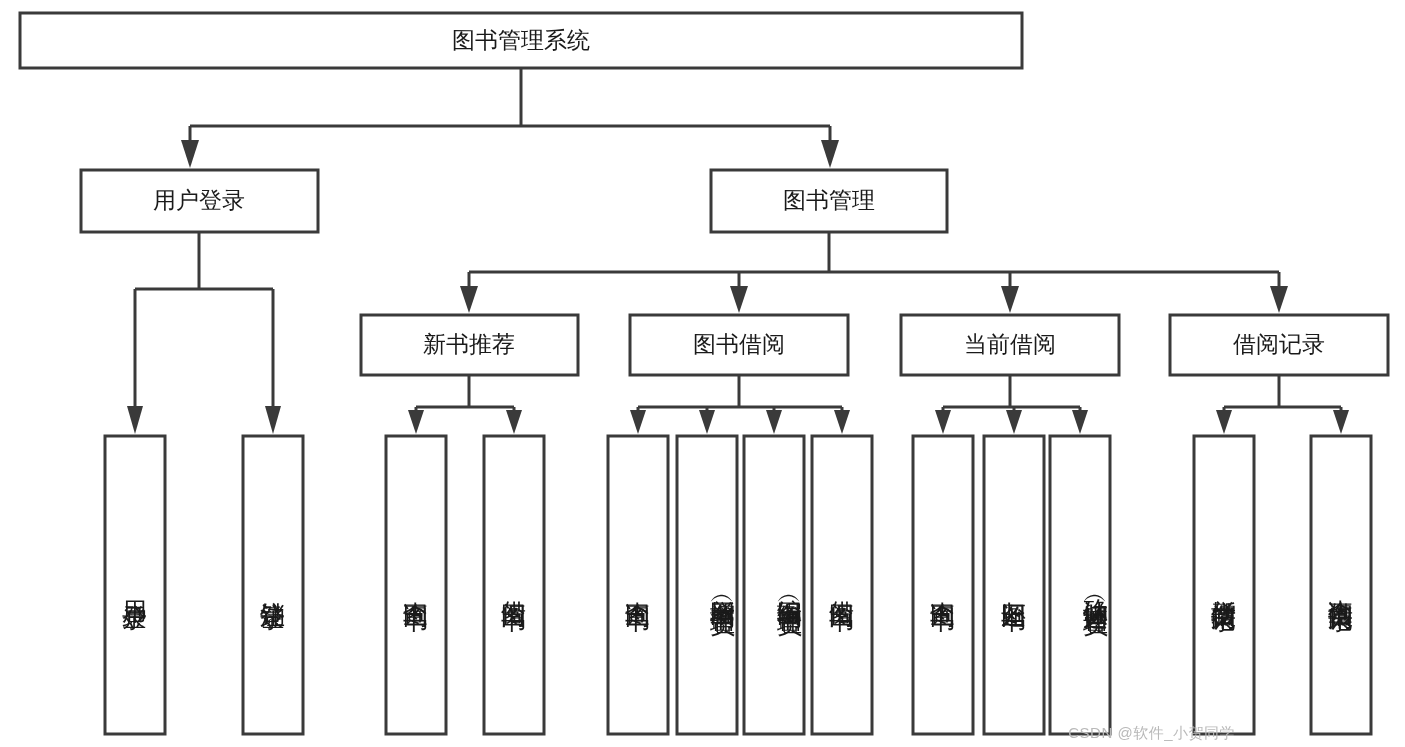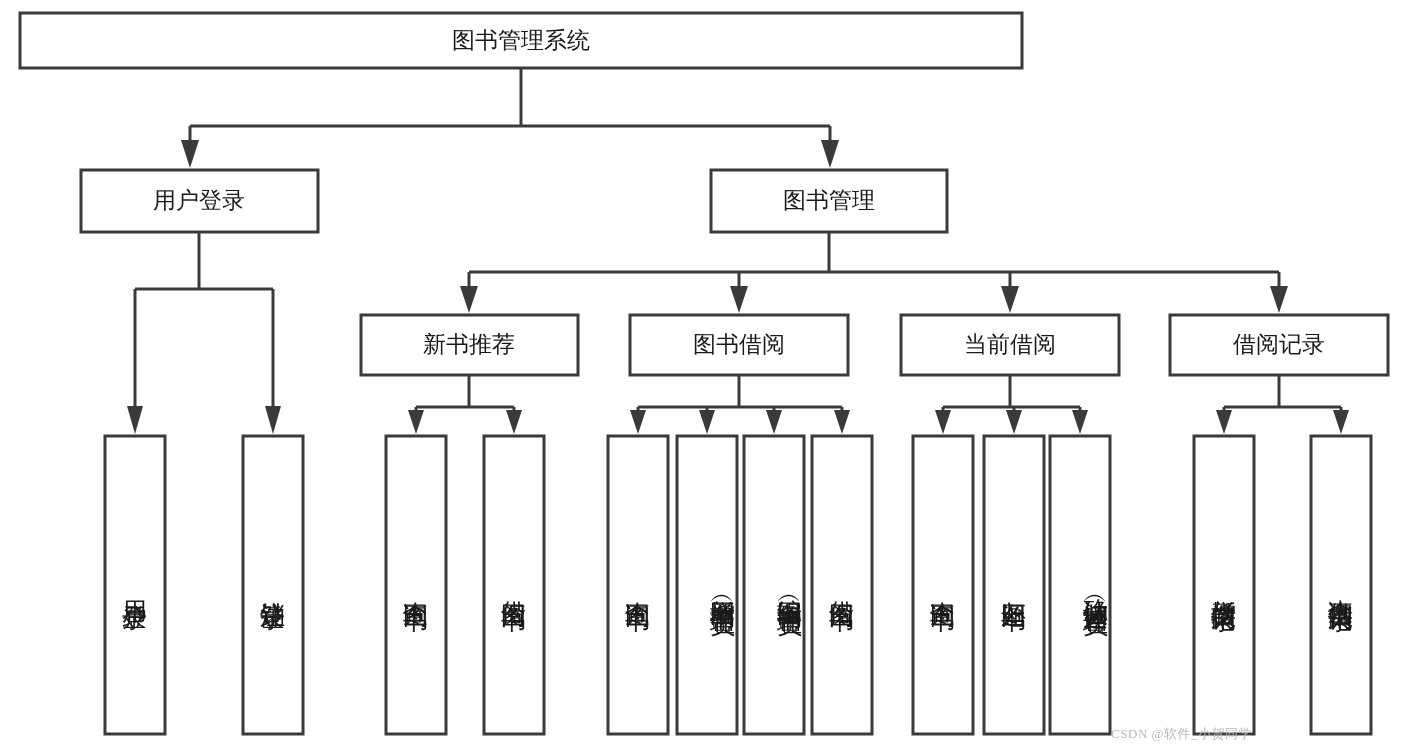--- a/index.html
+++ b/index.html
@@ -57,24 +57,24 @@
     color: #1a1a1a;
     letter-spacing: 2px;
     display: flex;
     align-items: center;
     justify-content: center;
     white-space: nowrap;
     user-select: none;
   }
   .watermark {
     position: absolute;
-    right: 4px;
+    right: 21px;
     bottom: 4px;
-    font-family: Liberation Serif, serif;
-    font-size: 13px;
+    font-family: Liberation Sans, sans-serif;
+    font-size: 15px;
     color: #b9b9b9;
     letter-spacing: 0.5px;
     white-space: nowrap;
   }
 </style>
 </head>
 <body>
 
 <div id="diagram-root">
 

